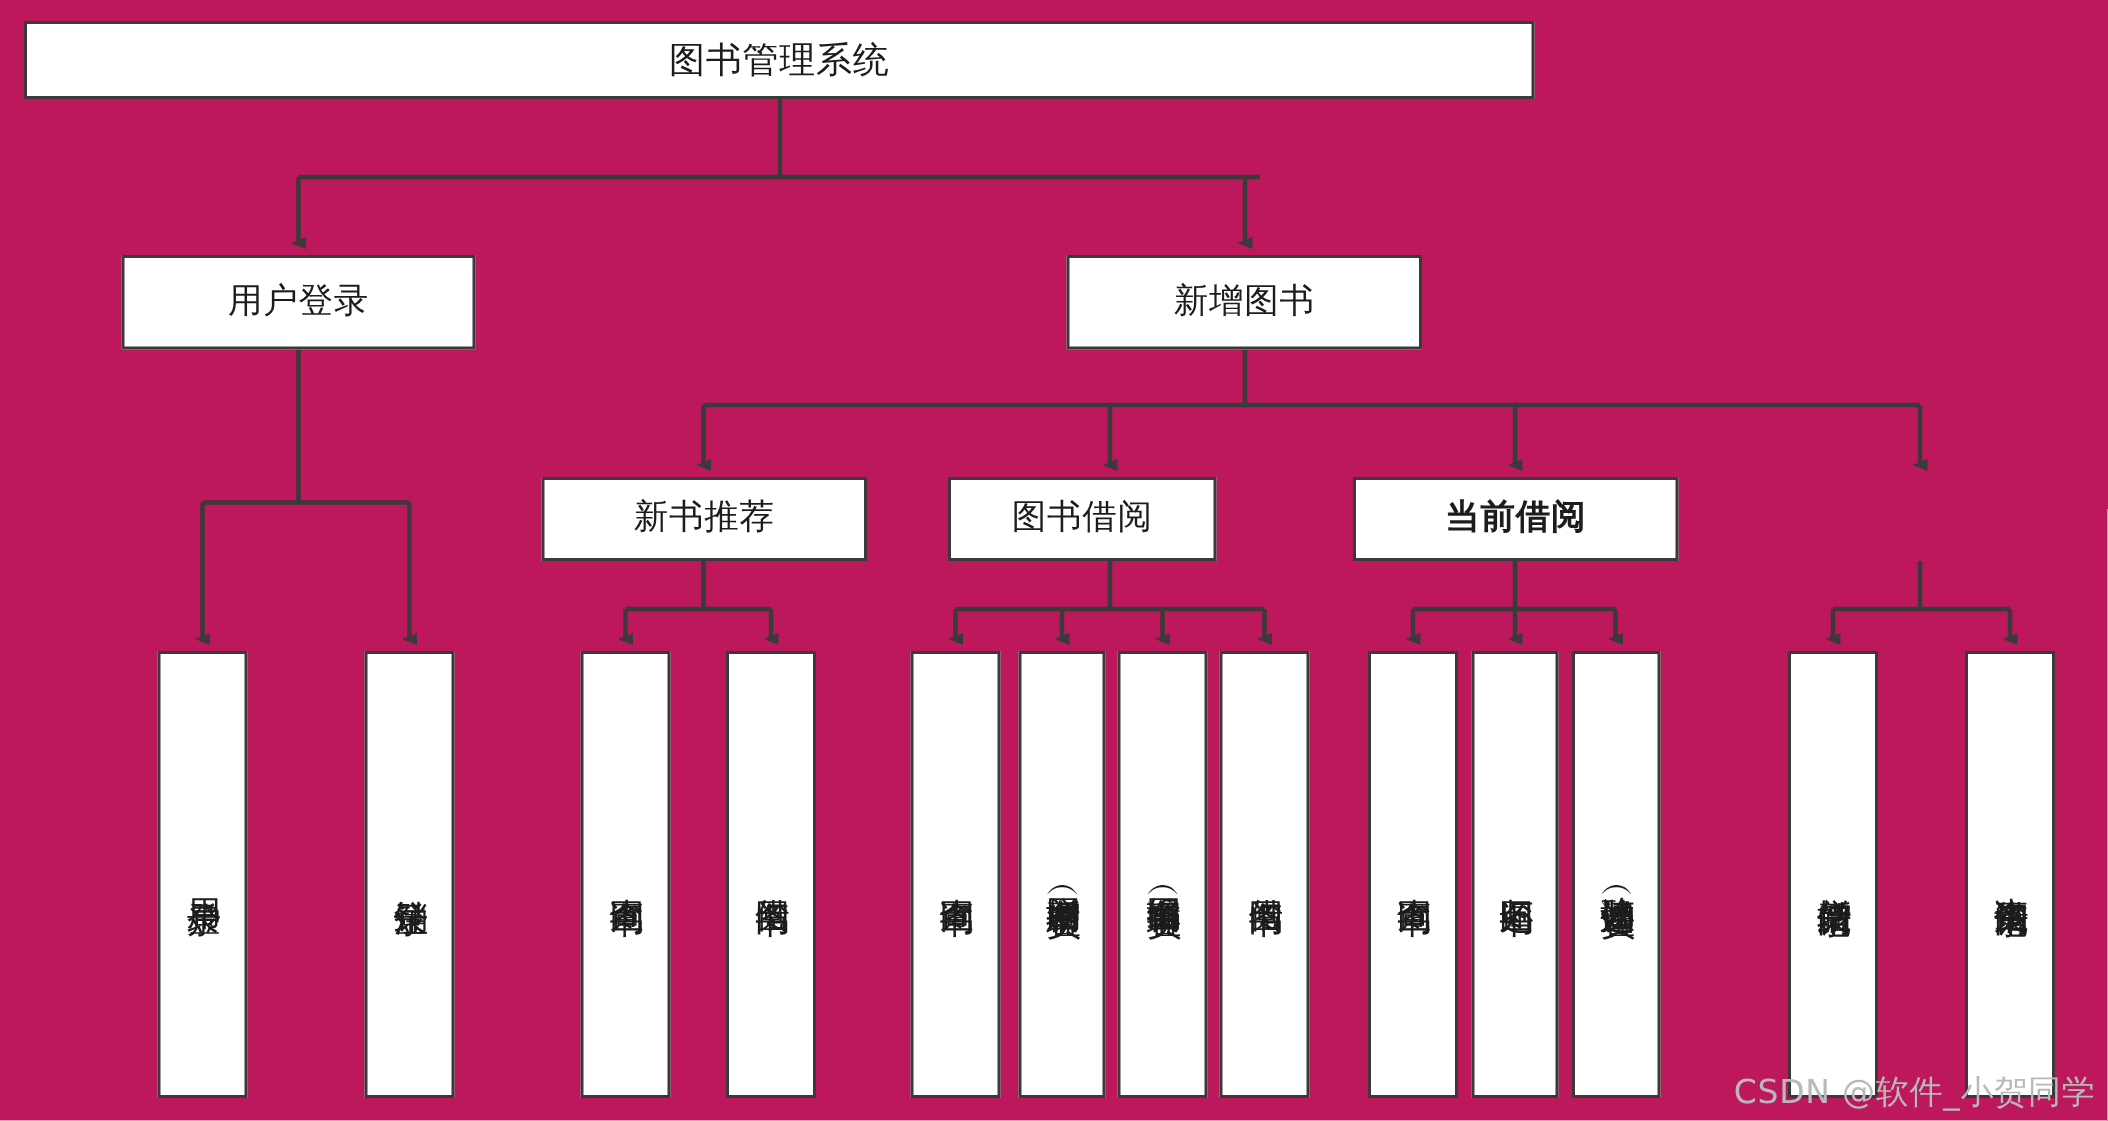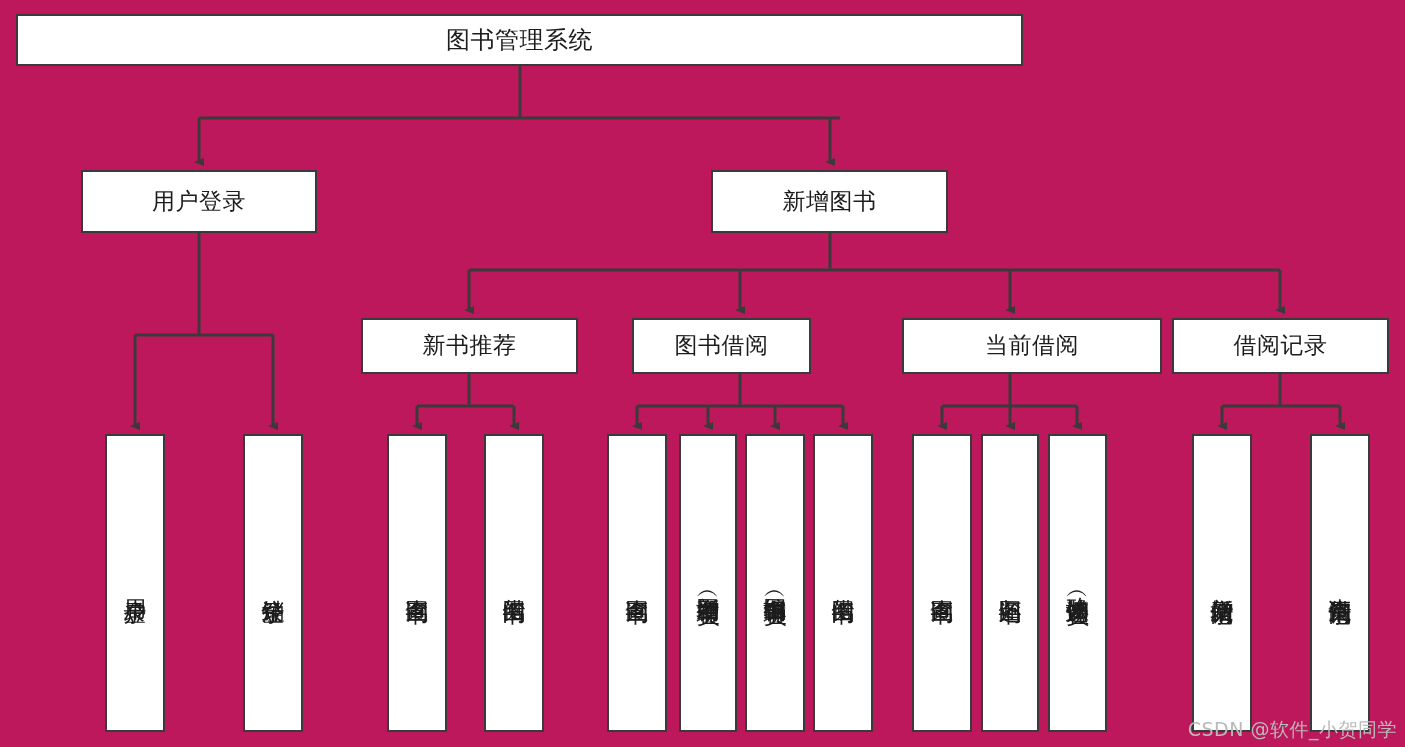--- a/index.html
+++ b/index.html
@@ -49,21 +49,21 @@
     font-size: 23px;
     line-height: 1.18;
     letter-spacing: 1px;
     padding: 4px 0;
     white-space: nowrap;
   }
   #watermark {
     position: absolute;
     right: 8px;
     bottom: 4px;
-    font-size: 19px;
+    font-size: 22px;
     color: #b9b9b9;
     letter-spacing: 0.5px;
     white-space: nowrap;
     pointer-events: none;
   }
 </style>
 </head>
 <body>
 
 <div id="diagram-root">
@@ -118,22 +118,21 @@
     </g>
   </svg>
 
   <div class="node node-h node-root" style="left:16px; top:14px; width:1007px; height:52px;">图书管理系统</div>
 
   <div class="node node-h" style="left:81px; top:170px; width:236px; height:63px;">用户登录</div>
   <div class="node node-h" style="left:711px; top:170px; width:237px; height:63px;">新增图书</div>
 
   <div class="node node-h" style="left:361px; top:318px; width:217px; height:56px;">新书推荐</div>
   <div class="node node-h" style="left:632px; top:318px; width:179px; height:56px;">图书借阅</div>
-  <div class="node node-h" style="left:902px; top:318px; width:260px; height:56px;">当前借阅</div>
-  <div class="node node-h" style="left:1172px; top:318px; width:217px; height:56px;">借阅记录</div>
+  <div class="node node-h" style="left:902px; top:318px; width:217px; height:56px;font-weight:bold;">当前借阅</div>
 
   <div class="node node-v" style="left:105px; top:434px; width:60px; height:298px;">用户登录</div>
   <div class="node node-v" style="left:243px; top:434px; width:60px; height:298px;">注销登录</div>
 
   <div class="node node-v" style="left:387px; top:434px; width:60px; height:298px;">查询图书</div>
   <div class="node node-v" style="left:484px; top:434px; width:60px; height:298px;">借阅图书</div>
 
   <div class="node node-v" style="left:607px; top:434px; width:60px; height:298px;">查询图书</div>
   <div class="node node-v" style="left:679px; top:434px; width:58px; height:298px;">新增图书（管理员）</div>
   <div class="node node-v" style="left:745px; top:434px; width:60px; height:298px;">编辑图书（管理员）</div>

